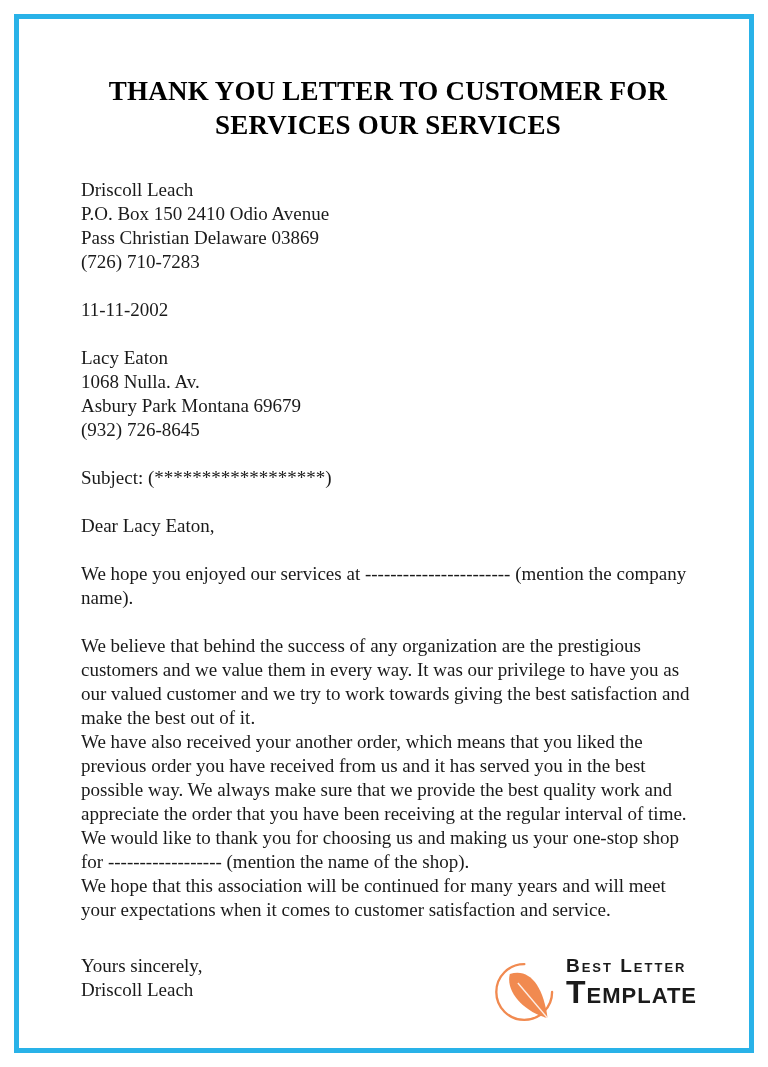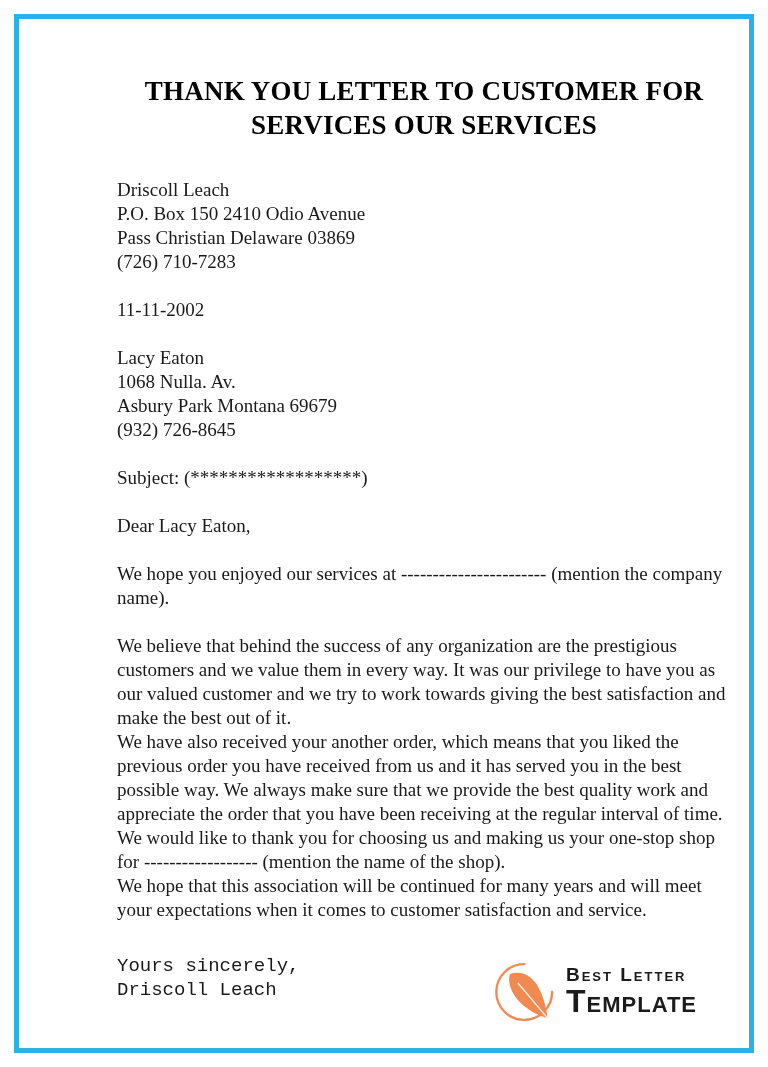--- a/index.html
+++ b/index.html
@@ -18,41 +18,40 @@
     background: #ffffff;
   }
   .content {
     position: absolute;
     left: 62px; top: 19px;
     width: 614px;
     padding-top: 36px;
     color: #1a1a1a;
     font-size: 19px;
     line-height: 24px;
-    margin-left: 36px;
   }
   .letter-title {
     margin: 0 0 36px 0;
     text-align: center;
     font-weight: bold;
     font-size: 27px;
     line-height: 34px;
     color: #000000;
     letter-spacing: 0.2px;
   }
   .block { margin: 0 0 24px 0; }
   .block .line { min-height: 24px; }
   p.para { margin: 0; }
   .para-spaced { margin-bottom: 24px !important; }
-  .closing-block { margin-top: 32px; font-family: Liberation Mono, monospace; }
+  .closing-block { margin-top: 32px; }
   .logo {
     position: absolute;
     right: 52px; bottom: 20px;
     display: flex;
-    align-items: center;
+    align-items: flex-start;
     gap: 4px;
   }
   .logo-icon { width: 72px; height: 72px; flex: 0 0 auto; }
   .logo-text {
     font-family: "Liberation Sans", sans-serif;
     color: #1b1b1b;
     line-height: 1.05;
     white-space: nowrap;
   }
   .logo-line1 {

